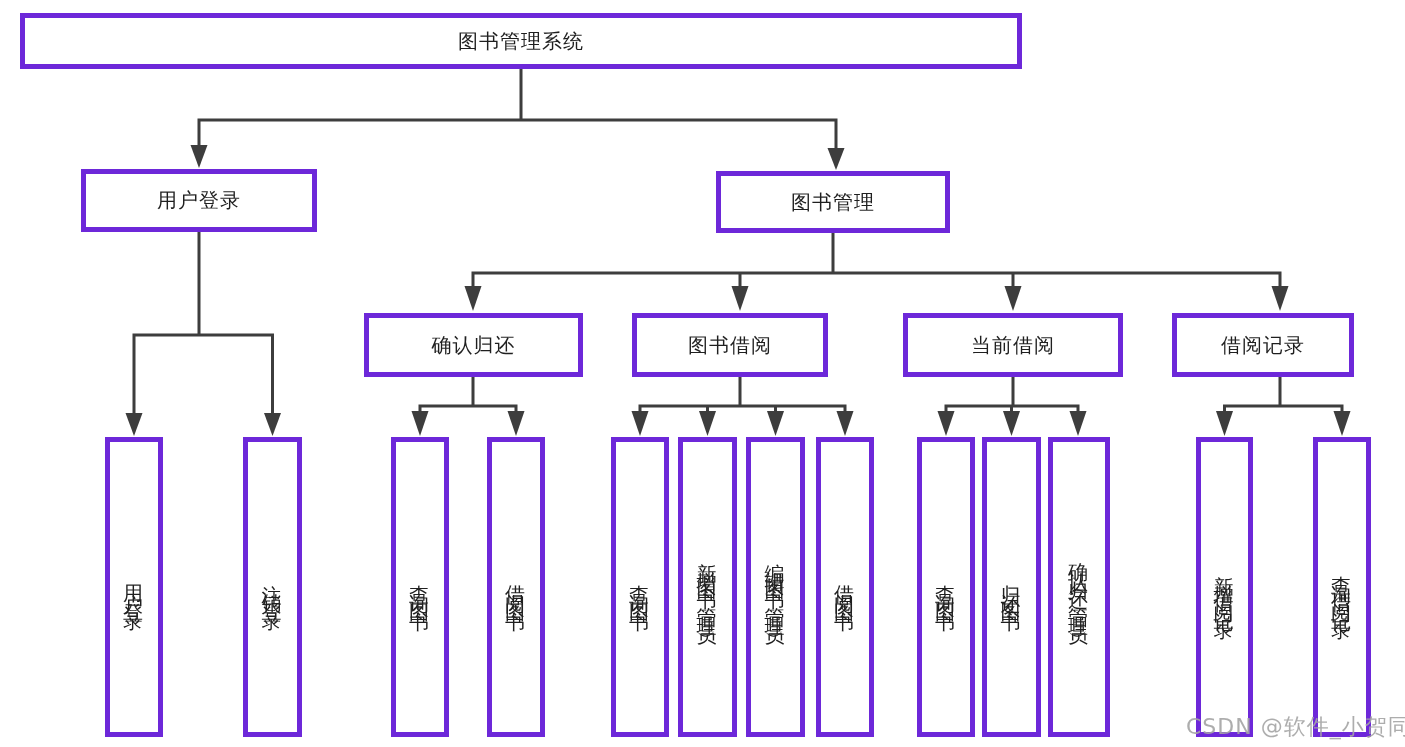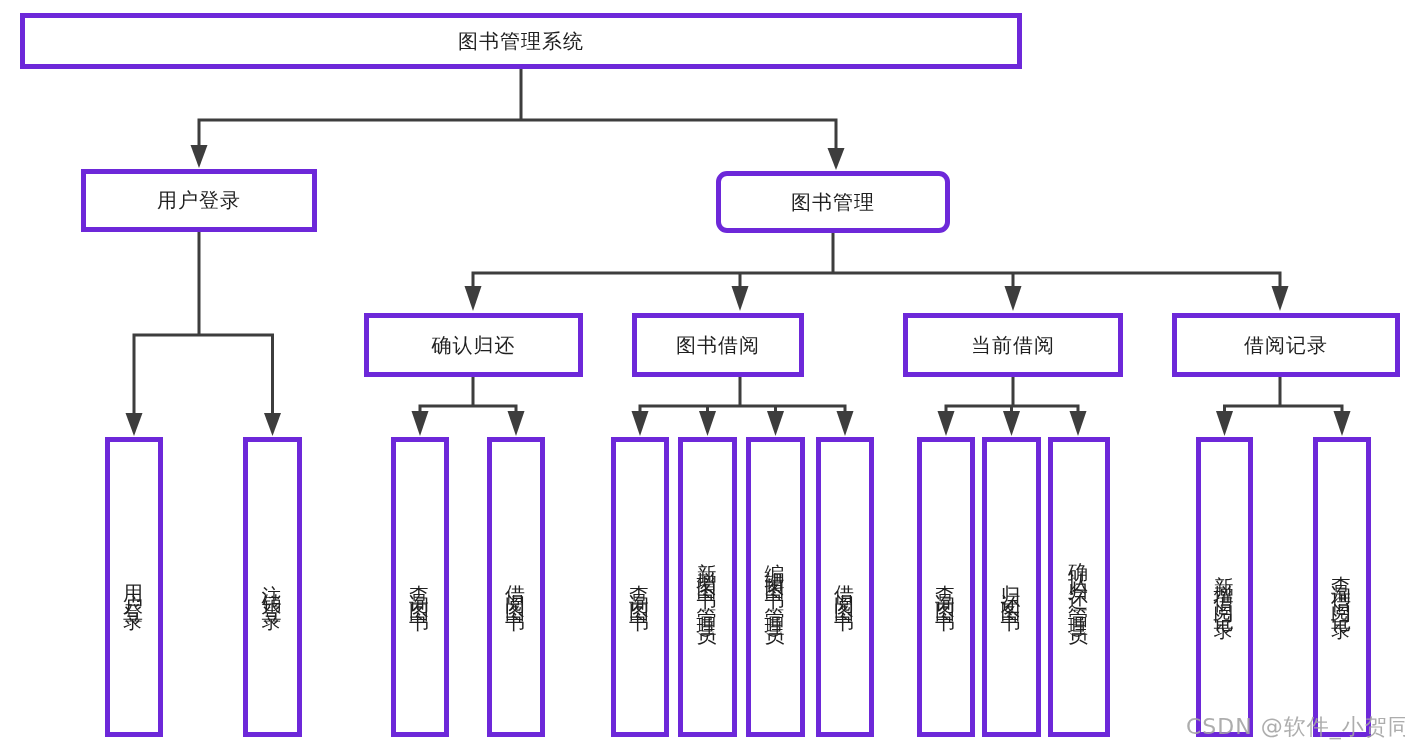--- a/index.html
+++ b/index.html
@@ -101,26 +101,26 @@
     <g>
       <path d="M1280 377 V406 M1224.5 406 H1342 M1224.5 406 V413 M1342 406 V413"></path>
       <polygon fill="#3d3d3d" stroke="none" points="1216,411 1233,411 1224.5,436"></polygon>
       <polygon fill="#3d3d3d" stroke="none" points="1333.5,411 1350.5,411 1342,436"></polygon>
     </g>
   </svg>
 
   <div class="box" style="left:20px; top:13px; width:1002px; height:56px;">图书管理系统</div>
 
   <div class="box" style="left:81px; top:169px; width:236px; height:63px;">用户登录</div>
-  <div class="box" style="left:716px; top:171px; width:234px; height:62px;border-radius:11px;">图书管理</div>
+  <div class="box" style="left:716px; top:171px; width:234px; height:62px;">图书管理</div>
 
   <div class="box" style="left:364px; top:313px; width:219px; height:64px;">确认归还</div>
-  <div class="box" style="left:632px; top:313px; width:172px; height:64px;">图书借阅</div>
+  <div class="box" style="left:632px; top:313px; width:196px; height:64px;">图书借阅</div>
   <div class="box" style="left:903px; top:313px; width:220px; height:64px;text-align:right;">当前借阅</div>
-  <div class="box" style="left:1172px; top:313px; width:228px; height:64px;">借阅记录</div>
+  <div class="box" style="left:1172px; top:313px; width:182px; height:64px;">借阅记录</div>
 
   <div class="box vbox" style="left:105px; width:58px;">用户登录</div>
   <div class="box vbox" style="left:243px; width:59px;">注销登录</div>
 
   <div class="box vbox" style="left:391px; width:58px;">查询图书</div>
   <div class="box vbox" style="left:487px; width:58px;">借阅图书</div>
 
   <div class="box vbox" style="left:611px; width:58px;">查询图书</div>
   <div class="box vbox" style="left:678px; width:59px;">新增图书（管理员）</div>
   <div class="box vbox" style="left:746px; width:59px;">编辑图书（管理员）</div>

